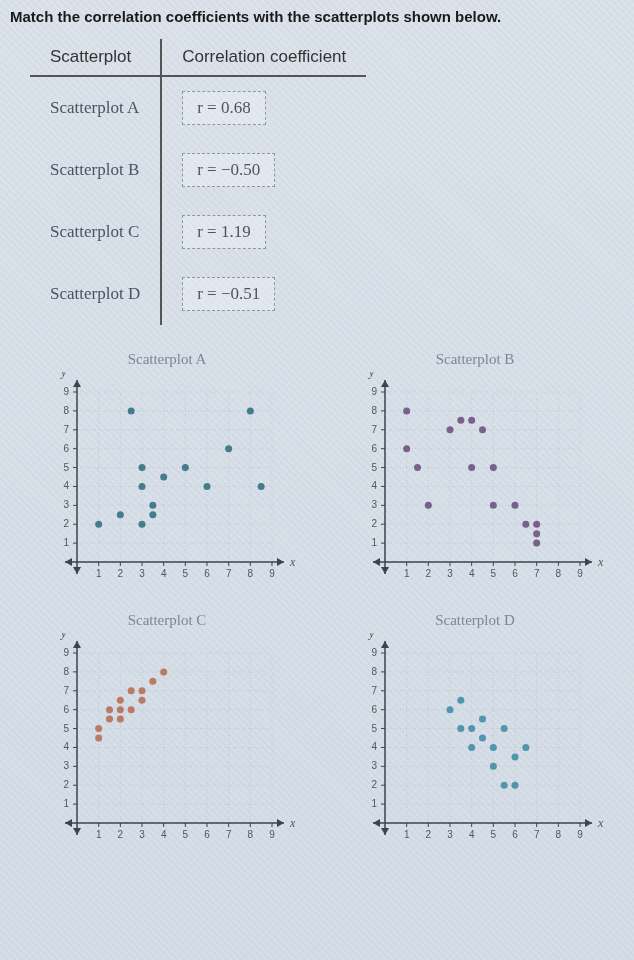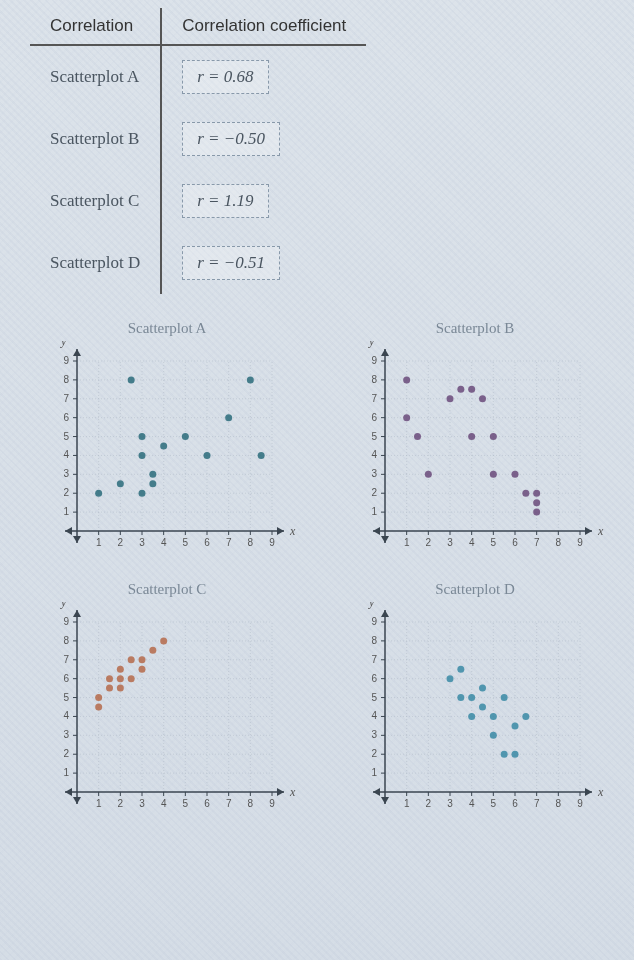--- a/index.html
+++ b/index.html
@@ -45,21 +45,20 @@
       color: #4a5560;
       padding: 14px 20px;
       font-family: "Times New Roman", serif;
     }
     .match-table td:first-child { border-right: 2px solid #555; }
     .coef-box {
       display: inline-block;
       border: 1px dashed #8899aa;
       padding: 6px 14px;
       background: rgba(255,255,255,0.25);
-      font-style: italic;
     }
     .plots-grid {
       display: grid;
       grid-template-columns: 1fr 1fr;
       gap: 10px 10px;
       margin-left: 8px;
     }
     .plot-cell { text-align: center; }
     .plot-title {
       font-family: "Times New Roman", serif;
@@ -72,25 +71,26 @@
     .tick { stroke: #3a4550; stroke-width: 1; }
     .grid { stroke: #aeb8c4; stroke-width: 0.5; stroke-dasharray: 1 2; }
     .lbl { font-size: 10px; fill: #555; font-family: Arial; }
     .axislbl { font-size: 12px; fill: #555; font-style: italic; font-family: "Times New Roman"; }
   </style>
 </head>
 <body>
 <div class="bg-texture"></div>
 
 <div class="content">
+  <div class="question">Match the correlation coefficients with the scatterplots shown below.</div>
 
   <table class="match-table">
     <thead>
       <tr>
-        <th>Correlation</th>
+        <th>Scatterplot</th>
         <th>Correlation coefficient</th>
       </tr>
     </thead>
     <tbody>
       <tr>
         <td>Scatterplot A</td>
         <td><span class="coef-box">r = 0.68</span></td>
       </tr>
       <tr>
         <td>Scatterplot B</td>

